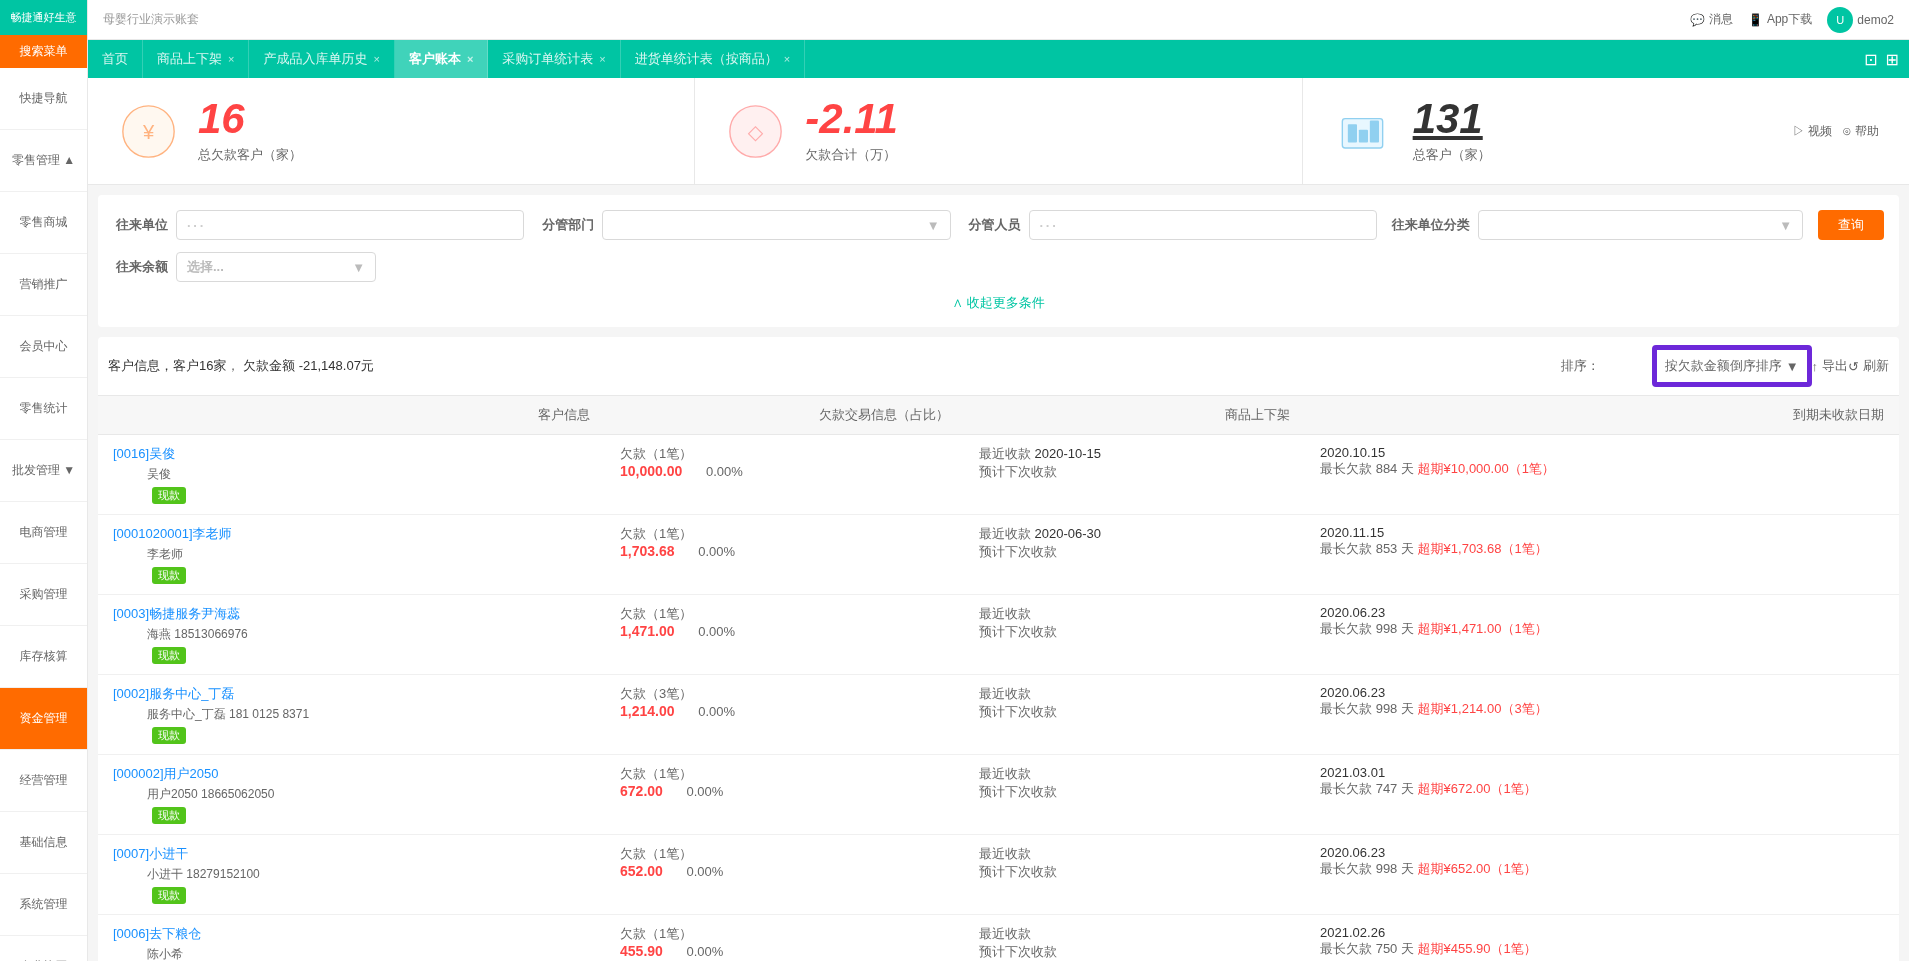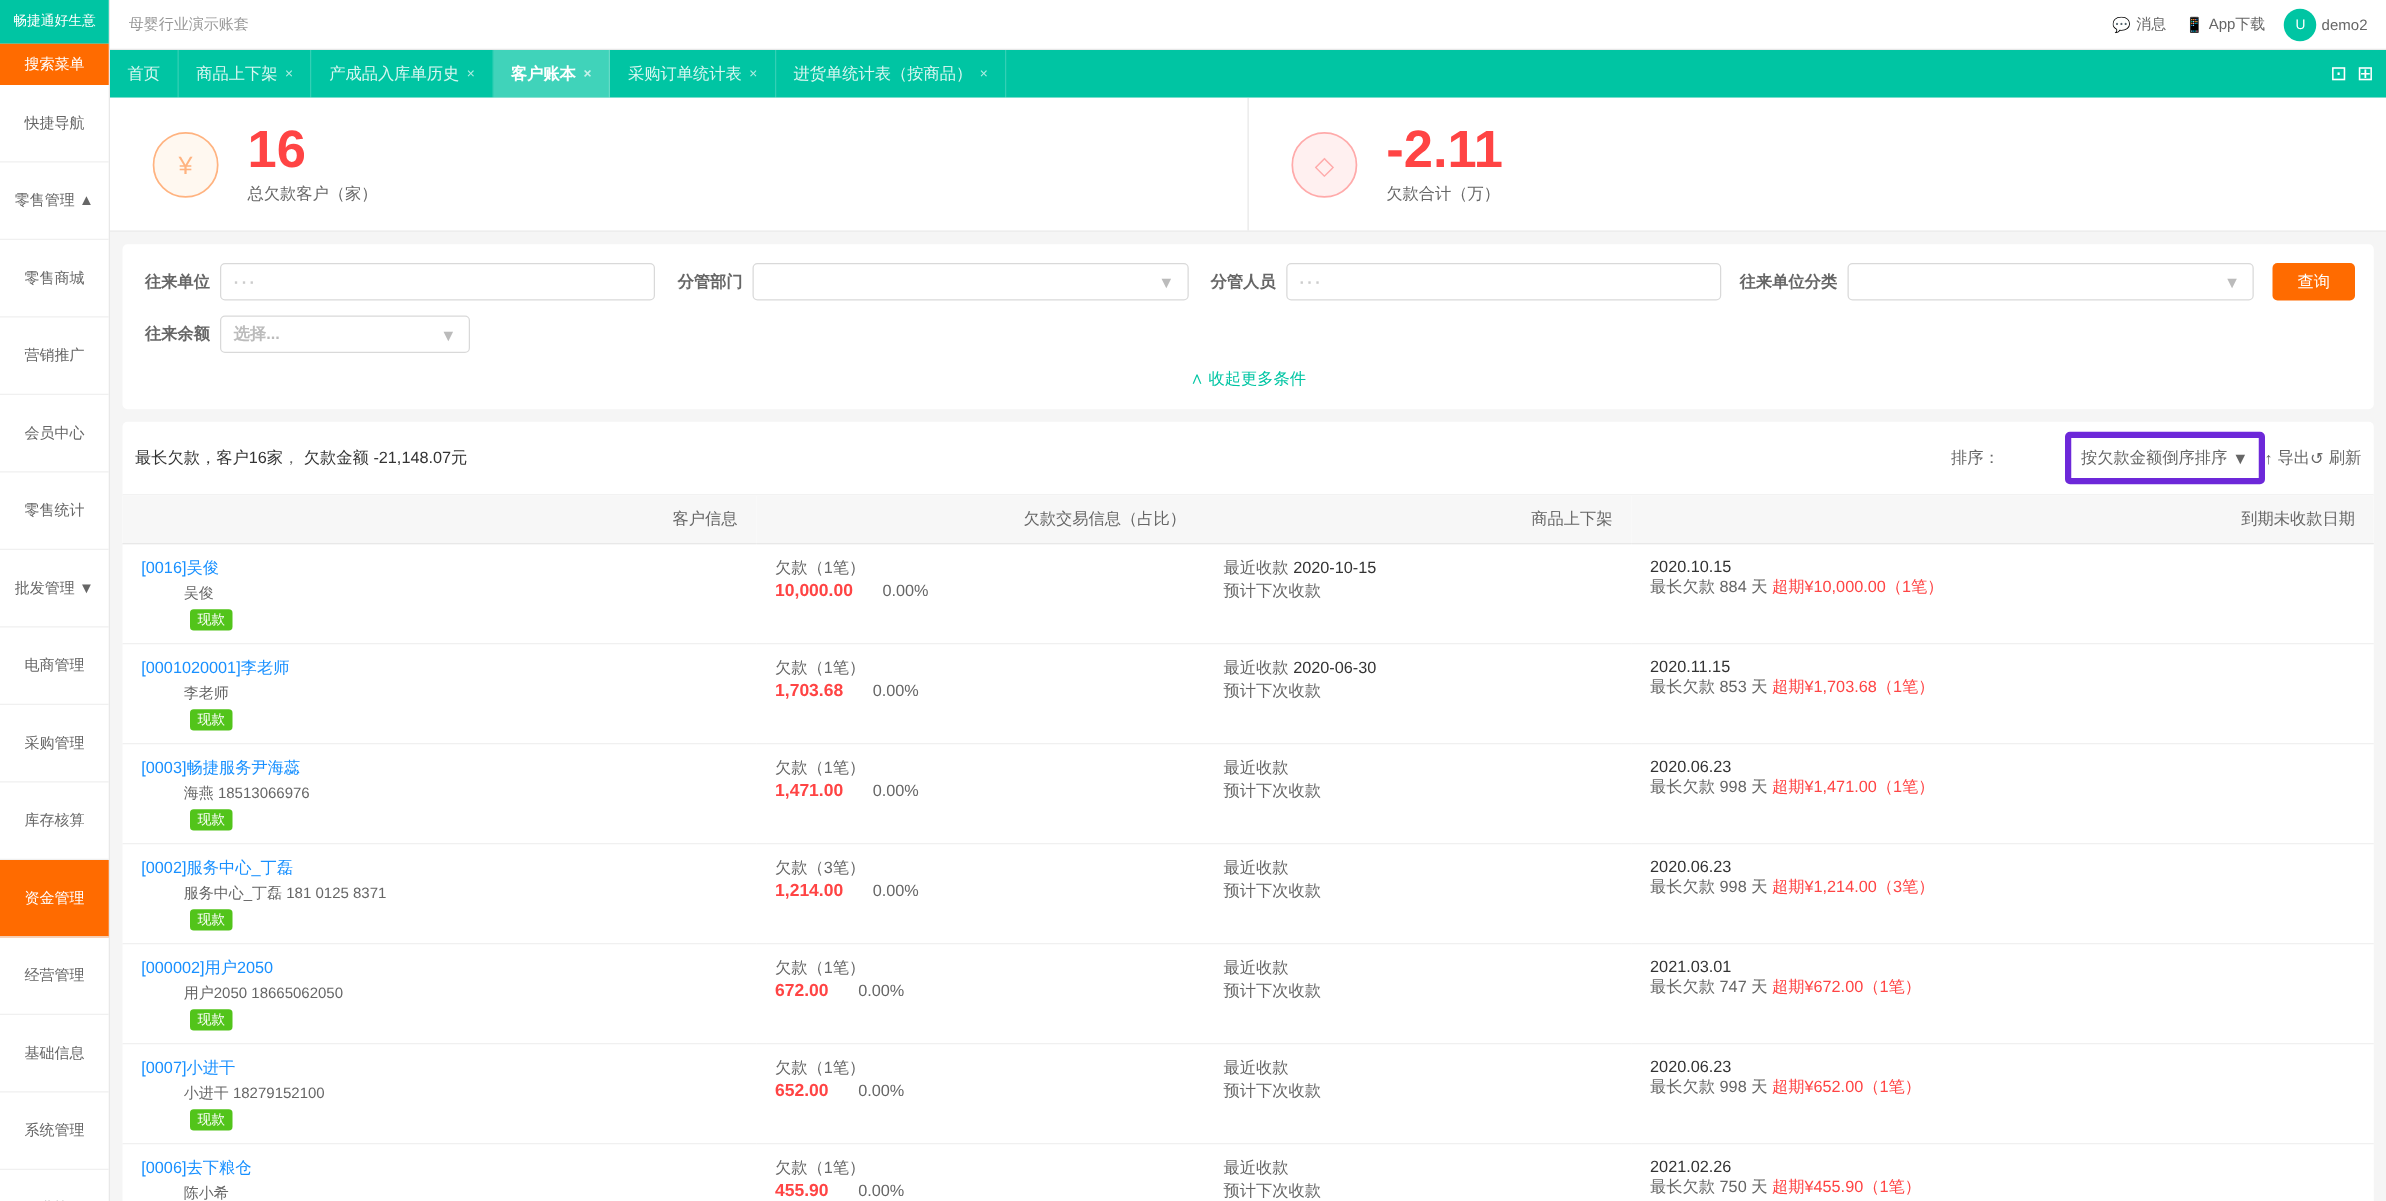--- a/index.html
+++ b/index.html
@@ -35,21 +35,21 @@
     
     .content { flex: 1; overflow-y: auto; background: #f5f5f5; }
 
     
     .stats-row { display: flex; background: #fff; border-bottom: 1px solid #e8e8e8; }
     .stat-card { flex: 1; padding: 20px 30px; display: flex; align-items: center; gap: 20px; border-right: 1px solid #e8e8e8; }
     .stat-card:last-child { border-right: none; }
     .stat-icon { width: 60px; height: 60px; display: flex; align-items: center; justify-content: center; }
     .stat-icon svg { width: 55px; height: 55px; }
     .stat-info { }
-    .stat-number { font-size: 42px; font-weight: bold; line-height: 1; }
+    .stat-number { font-size: 42px; font-weight: bold; line-height: 1; font-style: italic; }
     .stat-number.red { color: #ff4444; }
     .stat-number.dark { color: #333; text-decoration: underline; }
     .stat-label { font-size: 13px; color: #666; margin-top: 6px; }
     .stat-card-right { margin-left: auto; display: flex; gap: 10px; align-items: flex-start; font-size: 12px; color: #666; }
 
     
     .filter-area { background: #fff; margin: 10px; padding: 15px; border-radius: 4px; }
     .filter-row { display: flex; align-items: center; gap: 15px; margin-bottom: 12px; }
     .filter-item { display: flex; align-items: center; gap: 8px; flex: 1; font-weight: bold; }
     .filter-label { color: #666; font-size: 13px; white-space: nowrap; min-width: 55px; text-align: right; }
@@ -233,20 +233,38 @@
           <svg viewBox="0 0 60 60" fill="none">
             <circle cx="30" cy="30" r="28" fill="#fff0f0" stroke="#ffaaaa" stroke-width="1.5"></circle>
             <text x="30" y="38" text-anchor="middle" font-size="22" fill="#ffaaaa">◇</text>
           </svg>
         </div>
         <div class="stat-info">
           <div class="stat-number red">-2.11</div>
           <div class="stat-label">欠款合计（万）</div>
         </div>
       </div>
+      <div class="stat-card">
+        <div class="stat-icon">
+          <svg viewBox="0 0 60 60" fill="none">
+            <rect x="8" y="16" width="44" height="32" rx="3" fill="#e8f7ff" stroke="#90d0f0" stroke-width="1.5"></rect>
+            <rect x="14" y="22" width="10" height="20" rx="1" fill="#90d0f0"></rect>
+            <rect x="26" y="28" width="10" height="14" rx="1" fill="#90d0f0"></rect>
+            <rect x="38" y="18" width="10" height="24" rx="1" fill="#90d0f0"></rect>
+          </svg>
+        </div>
+        <div class="stat-info">
+          <div class="stat-number dark">131</div>
+          <div class="stat-label">总客户（家）</div>
+        </div>
+        <div class="stat-card-right">
+          <span style="color:#666;cursor:pointer;">▷ <span>视频</span></span>
+          <span style="color:#666;cursor:pointer;">⊙ <span>帮助</span></span>
+        </div>
+      </div>
     </div>
 
     <div class="filter-area">
       <div class="filter-row">
         <div class="filter-item">
           <span class="filter-label">往来单位</span>
           <div class="filter-input">
             <span class="dots">···</span>
           </div>
         </div>
@@ -281,21 +299,21 @@
           </div>
         </div>
       </div>
       <div class="filter-collapse">
         <span>∧ 收起更多条件</span>
       </div>
     </div>
 
     <div class="result-bar">
       <div class="result-info">
-        <span>最长欠款，客户16家</span>，
+        <span>客户信息，客户16家</span>，
         <span>欠款金额 -21,148.07元</span>
       </div>
       <div class="result-actions">
         <div class="result-sort">
           <span>排序：</span>
           <div class="sort-dropdown">
             <span>按欠款金额倒序排序</span>
             <span>▼</span>
           </div>
         </div>

